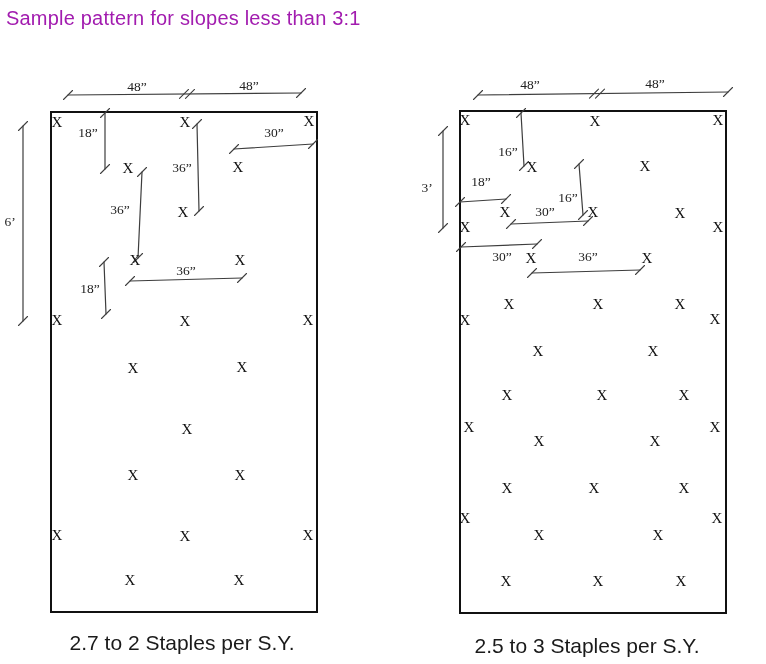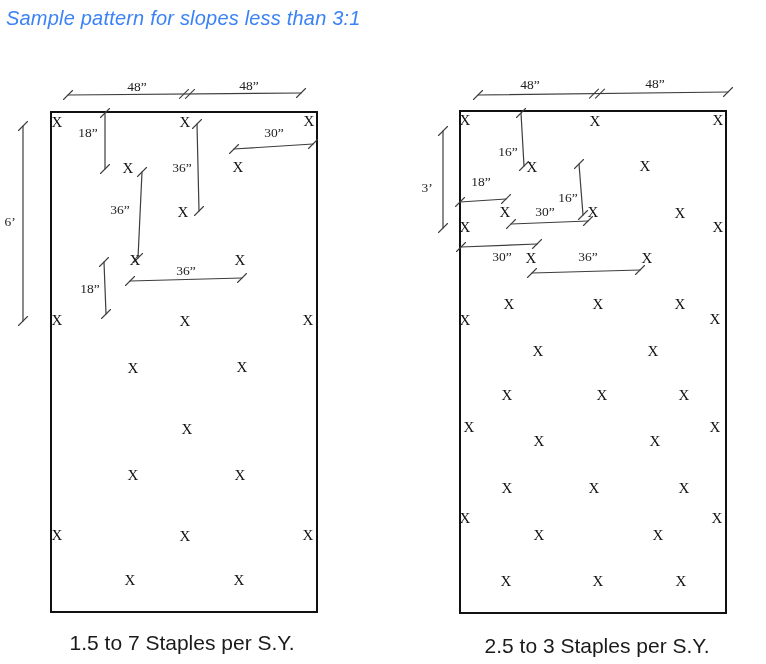--- a/index.html
+++ b/index.html
@@ -1,38 +1,38 @@
 <!DOCTYPE html>
 <html><head>
 <meta charset="utf-8">
 <style>
   html,body { margin:0; padding:0; background:#ffffff; }
   .canvas {
     position:relative; width:766px; height:664px; background:#ffffff;
     font-family:"Liberation Sans", sans-serif; overflow:hidden;
   }
-  .title { position:absolute; color:#3b82f6; font-size:20px; line-height:22px; letter-spacing:0.2px;font-style:italic; }
+  .title { position:absolute; color:#a21caf; font-size:20px; line-height:22px; letter-spacing:0.2px; }
   .title-left  { left:6px;   top:7px;  width:372px; }
   .title-right { left:396px; top:9px;  width:364px; text-align:center; white-space:pre-line; }
   .rect { position:absolute; border:2px solid #111111; background:transparent; }
   .rect-left  { left:50px;  top:111px; width:264px; height:498px; }
   .rect-right { left:459px; top:110px; width:264px; height:500px; }
   #dims-svg { position:absolute; left:0; top:0; pointer-events:none; }
   .marks { position:absolute; left:0; top:0; width:766px; height:664px; pointer-events:none; }
   .staple {
     position:absolute; transform:translate(-50%,-50%);
     font-family:"Liberation Serif", serif; font-size:15px; color:#111111;
   }
   .dim-label {
     position:absolute; transform:translate(-50%,-50%); white-space:nowrap;
     font-family:"Liberation Serif", serif; font-size:13.5px; color:#222222;
   }
   .caption { position:absolute; color:#1a1a1a; font-size:21px; }
   .caption-left  { left:48px;  top:631px; width:268px; text-align:center; }
-  .caption-right { left:461px; top:634px; width:272px; text-align:center; }
+  .caption-right { left:451px; top:634px; width:272px; text-align:center; }
 </style>
 </head>
 <body>
 
 <div class="canvas">
   <div class="title title-left">Sample pattern for slopes less than 3:1</div>
 
   <div class="rect rect-left"></div>
   <div class="rect rect-right"></div>
 
@@ -164,15 +164,15 @@
       <span class="dim-label" style="left: 655px; top: 84px;">48”</span>
       <span class="dim-label" style="left: 427px; top: 188px;">3’</span>
       <span class="dim-label" style="left: 508px; top: 152px;">16”</span>
       <span class="dim-label" style="left: 481px; top: 182px;">18”</span>
       <span class="dim-label" style="left: 568px; top: 198px;">16”</span>
       <span class="dim-label" style="left: 545px; top: 212px;">30”</span>
       <span class="dim-label" style="left: 502px; top: 257px;">30”</span>
       <span class="dim-label" style="left: 588px; top: 257px;">36”</span>
     </div>
 
-  <div class="caption caption-left">1.5 to 7 Staples per S.Y.</div>
+  <div class="caption caption-left">2.7 to 2 Staples per S.Y.</div>
   <div class="caption caption-right">2.5 to 3 Staples per S.Y.</div>
 </div>
 
 </body></html>

